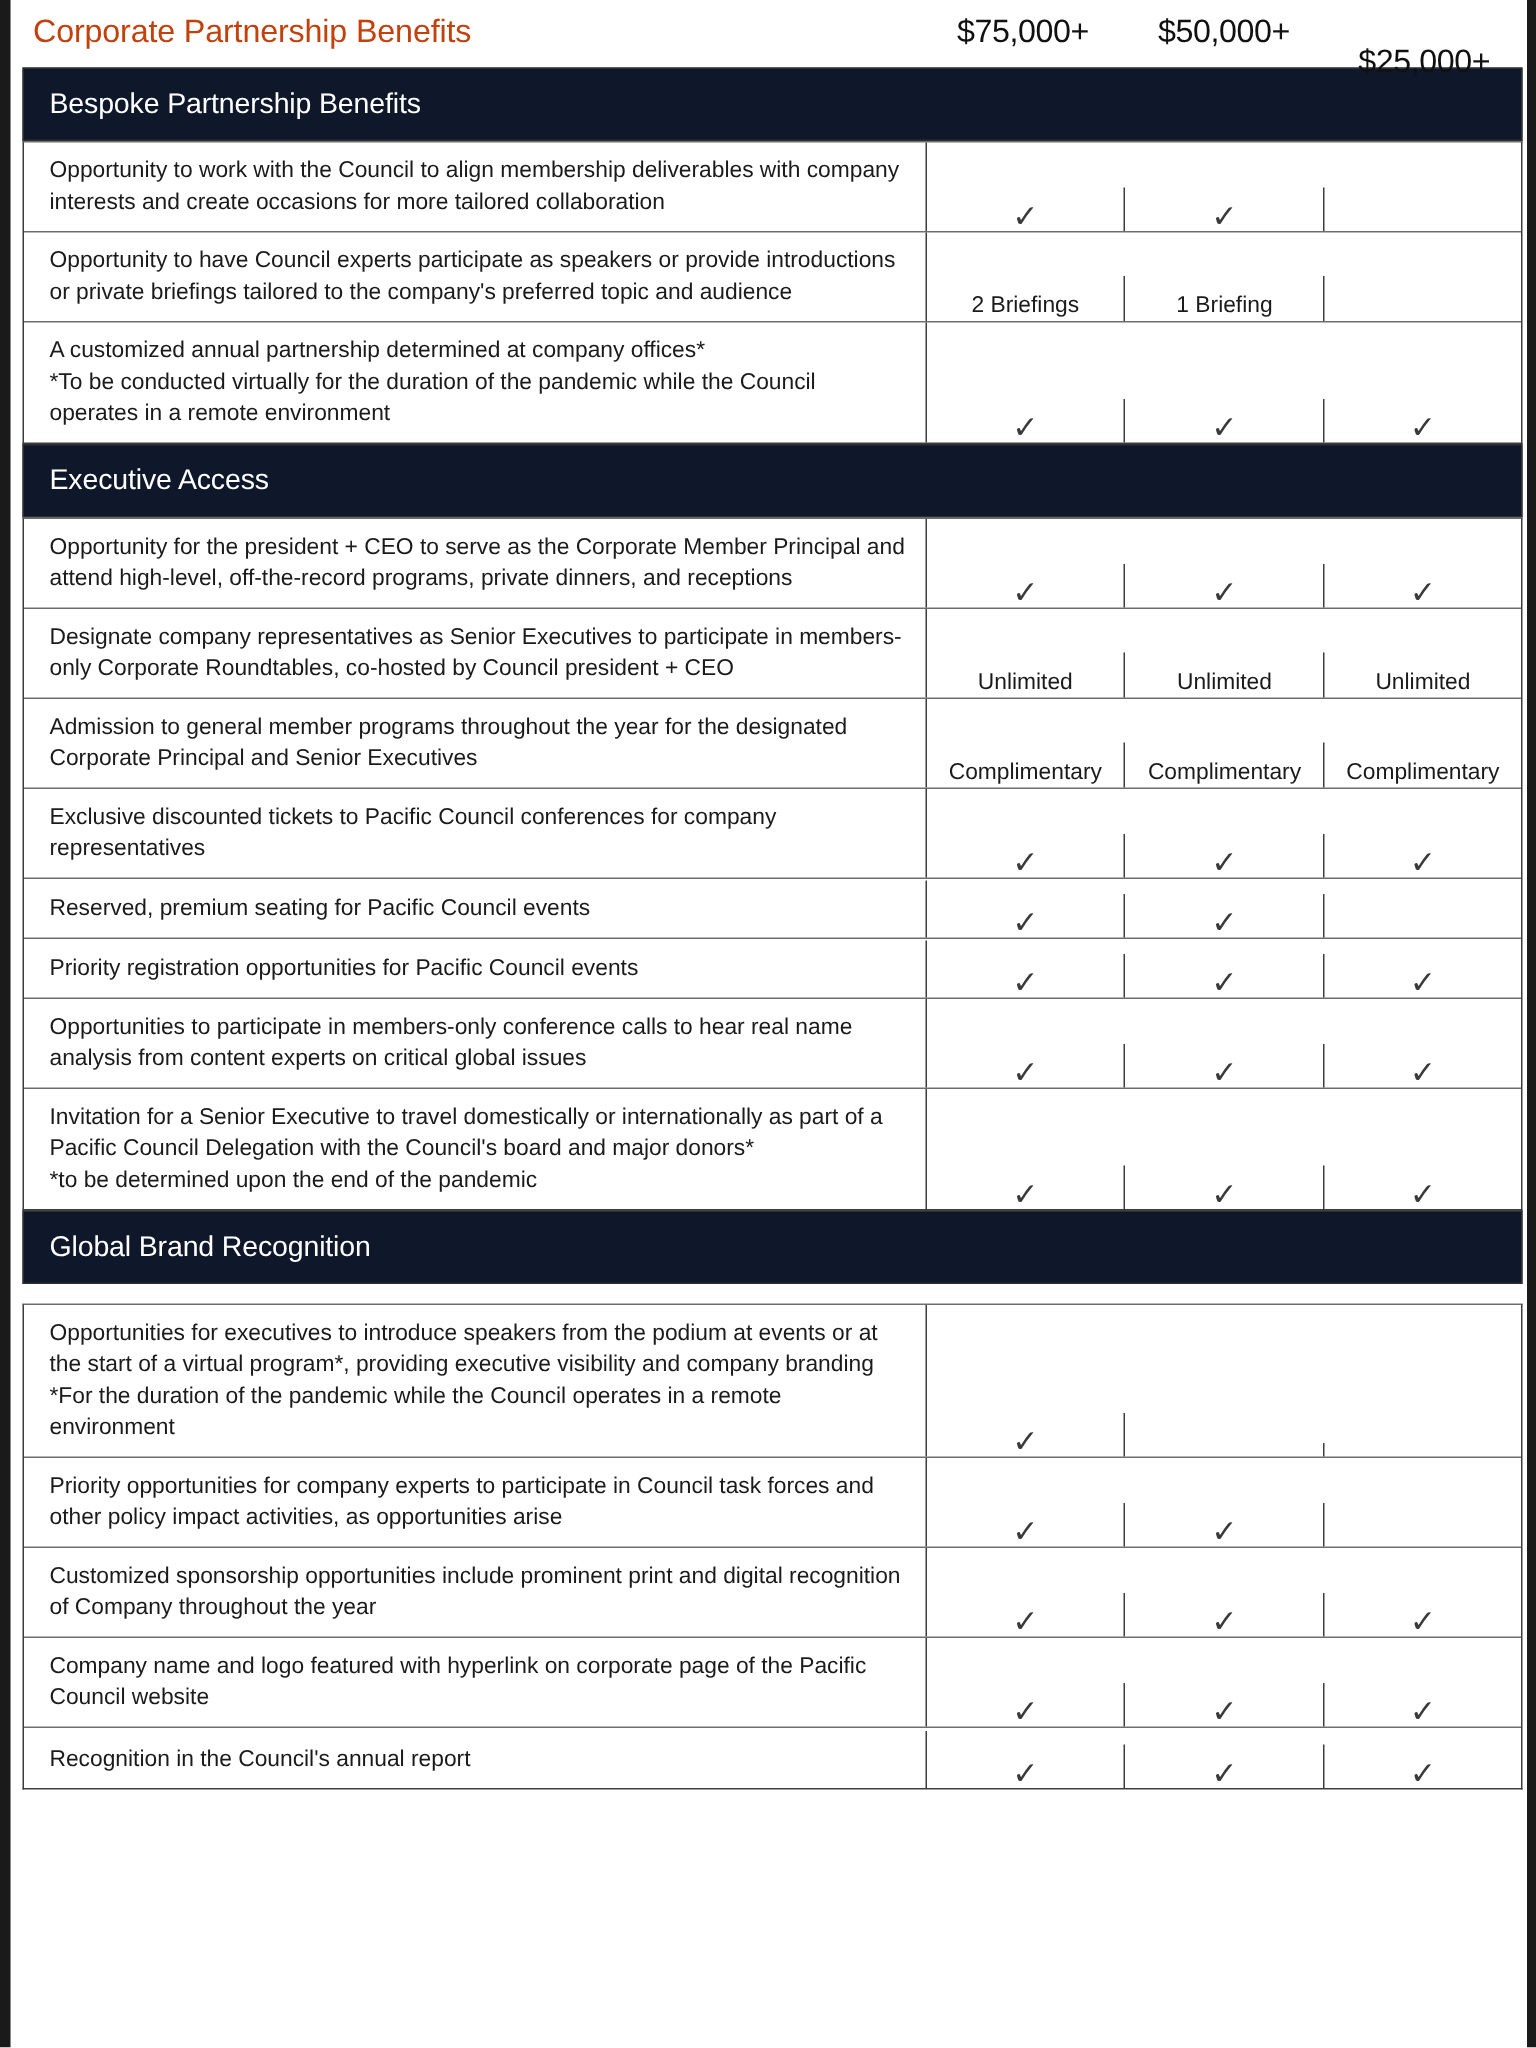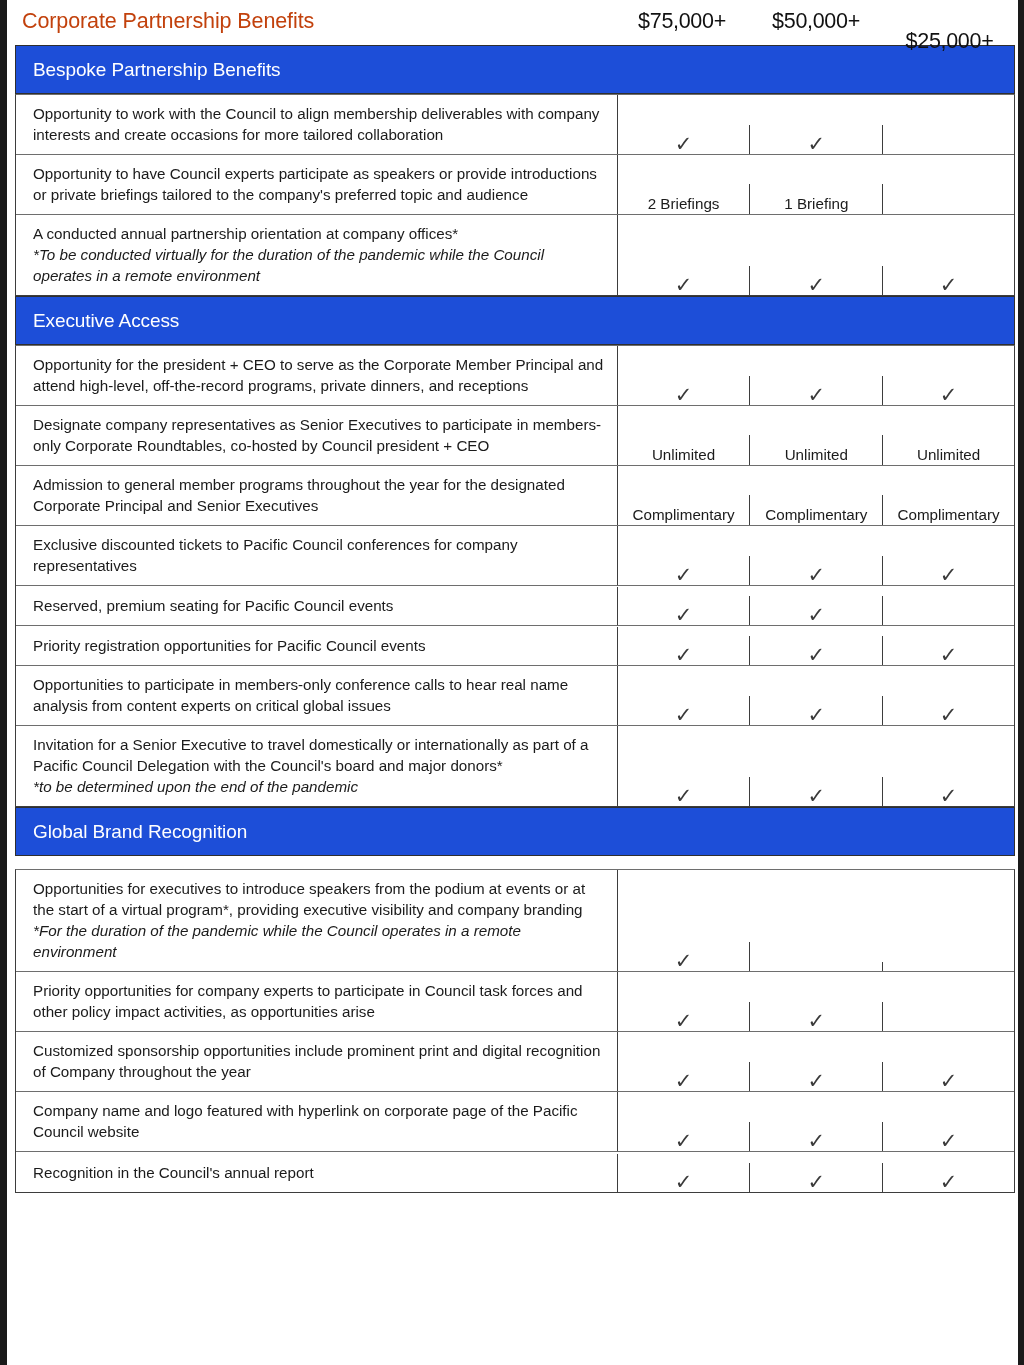--- a/index.html
+++ b/index.html
@@ -64,21 +64,21 @@
     color: #111111;
     line-height: 30px;
     letter-spacing: -0.3px;
   }
   .head-tier.t3 { width: 133px; margin-top: 20px; }
 
   
   .band {
     margin: 0 3px 0 8px;
     height: 49px;
-    background: #1d4ed8;
+    background: #0f172a;
     border: 1px solid #2f2f2f;
     display: flex;
     align-items: center;
     padding-left: 17px;
     color: #ffffff;
     font-size: 19px;
     letter-spacing: -0.1px;
   }
   .band.gap-after { margin-bottom: 13px; }
 
@@ -100,21 +100,20 @@
 
   .cell-label {
     width: 607px;
     padding: 8px 12px 9px 17px;
     font-size: 15.2px;
     line-height: 21px;
     color: #1b1b1b;
     border-right: 1px solid #3d3d3d;
   }
   .cell-label .note {
-    font-style: italic;
     display: block;
   }
   .cell-val {
     width: 134px;
     border-right: 1px solid #3d3d3d;
     display: flex;
     align-items: flex-start;
     justify-content: center;
     padding-top: 9px;
     font-size: 15.2px;
@@ -164,21 +163,21 @@
           <div class="cell-label"><span>Opportunity to have Council experts participate as speakers or provide introductions or private briefings tailored to the company's preferred topic and audience</span></div>
           <div class="cell-val">
             <span>2 Briefings</span>
           </div>
           <div class="cell-val">
             <span>1 Briefing</span>
           </div>
           <div class="cell-val"></div>
         </div>
         <div class="row">
-          <div class="cell-label"><span>A conducted annual partnership orientation at company offices*</span><span class="note">*To be conducted virtually for the duration of the pandemic while the Council operates in a remote environment</span></div>
+          <div class="cell-label"><span>A customized annual partnership determined at company offices*</span><span class="note">*To be conducted virtually for the duration of the pandemic while the Council operates in a remote environment</span></div>
           <div class="cell-val">
             <span class="check">✓</span>
           </div>
           <div class="cell-val">
             <span class="check">✓</span>
           </div>
           <div class="cell-val">
             <span class="check">✓</span>
           </div>
         </div>

